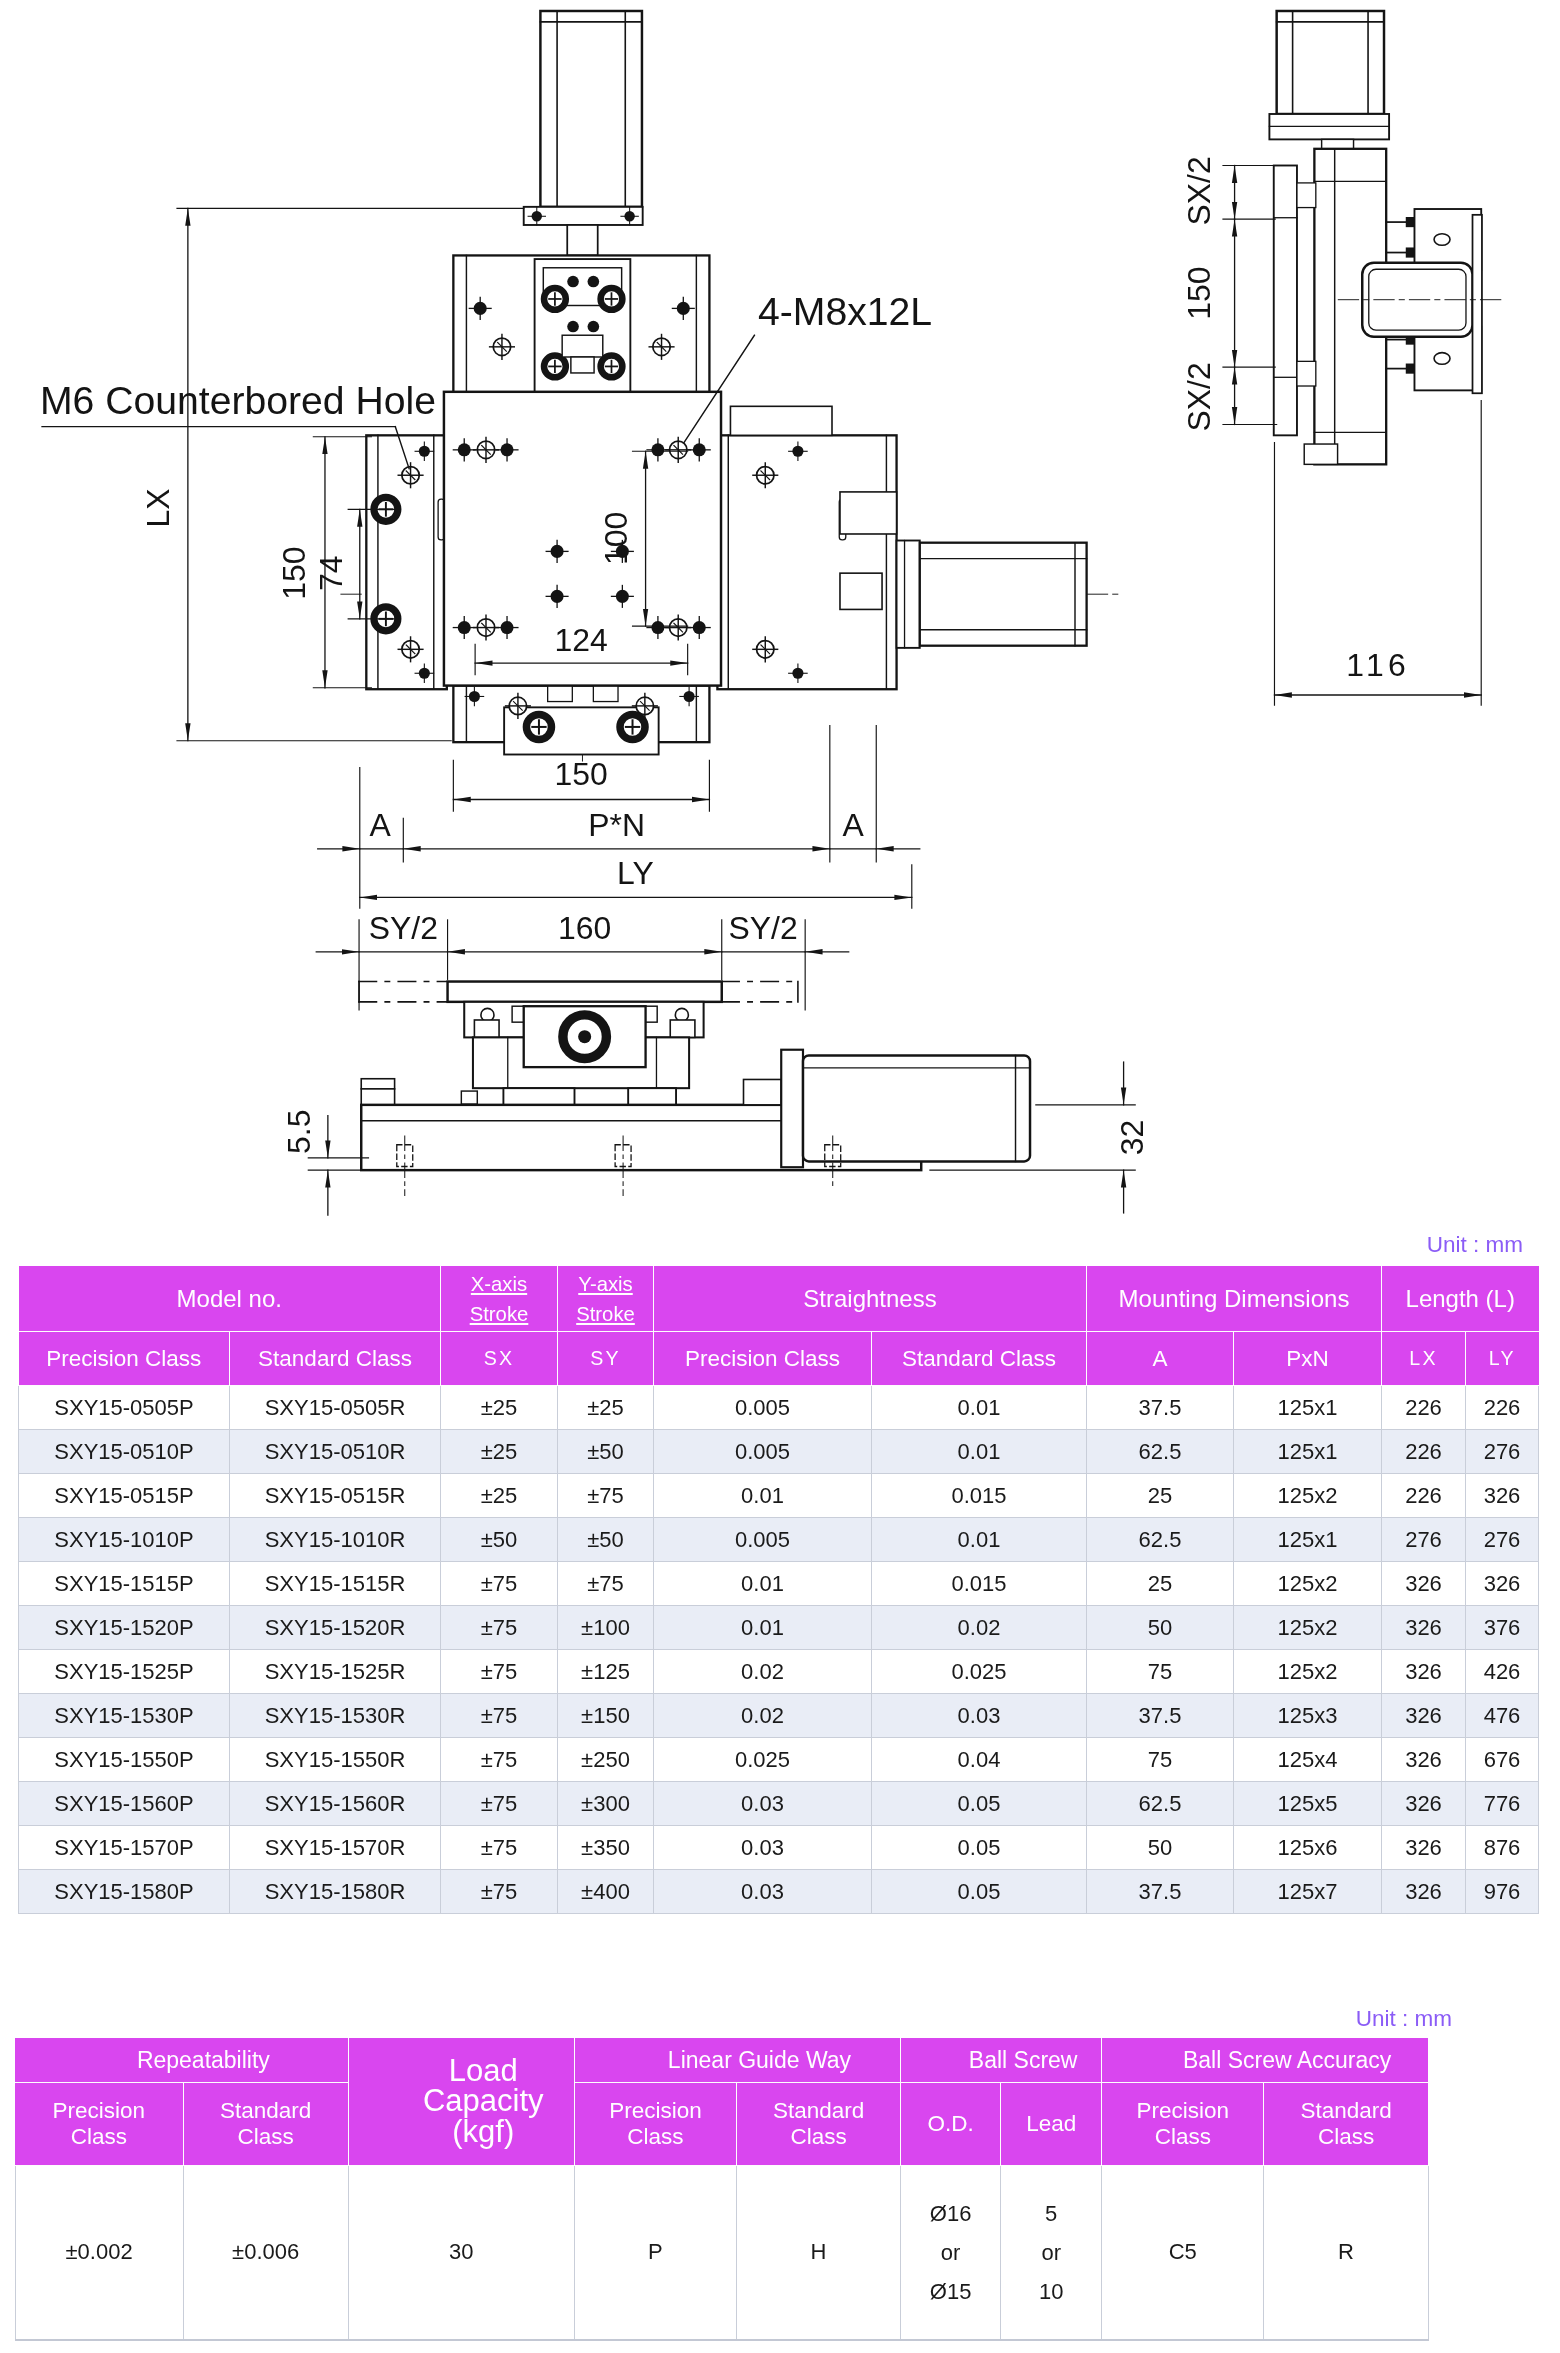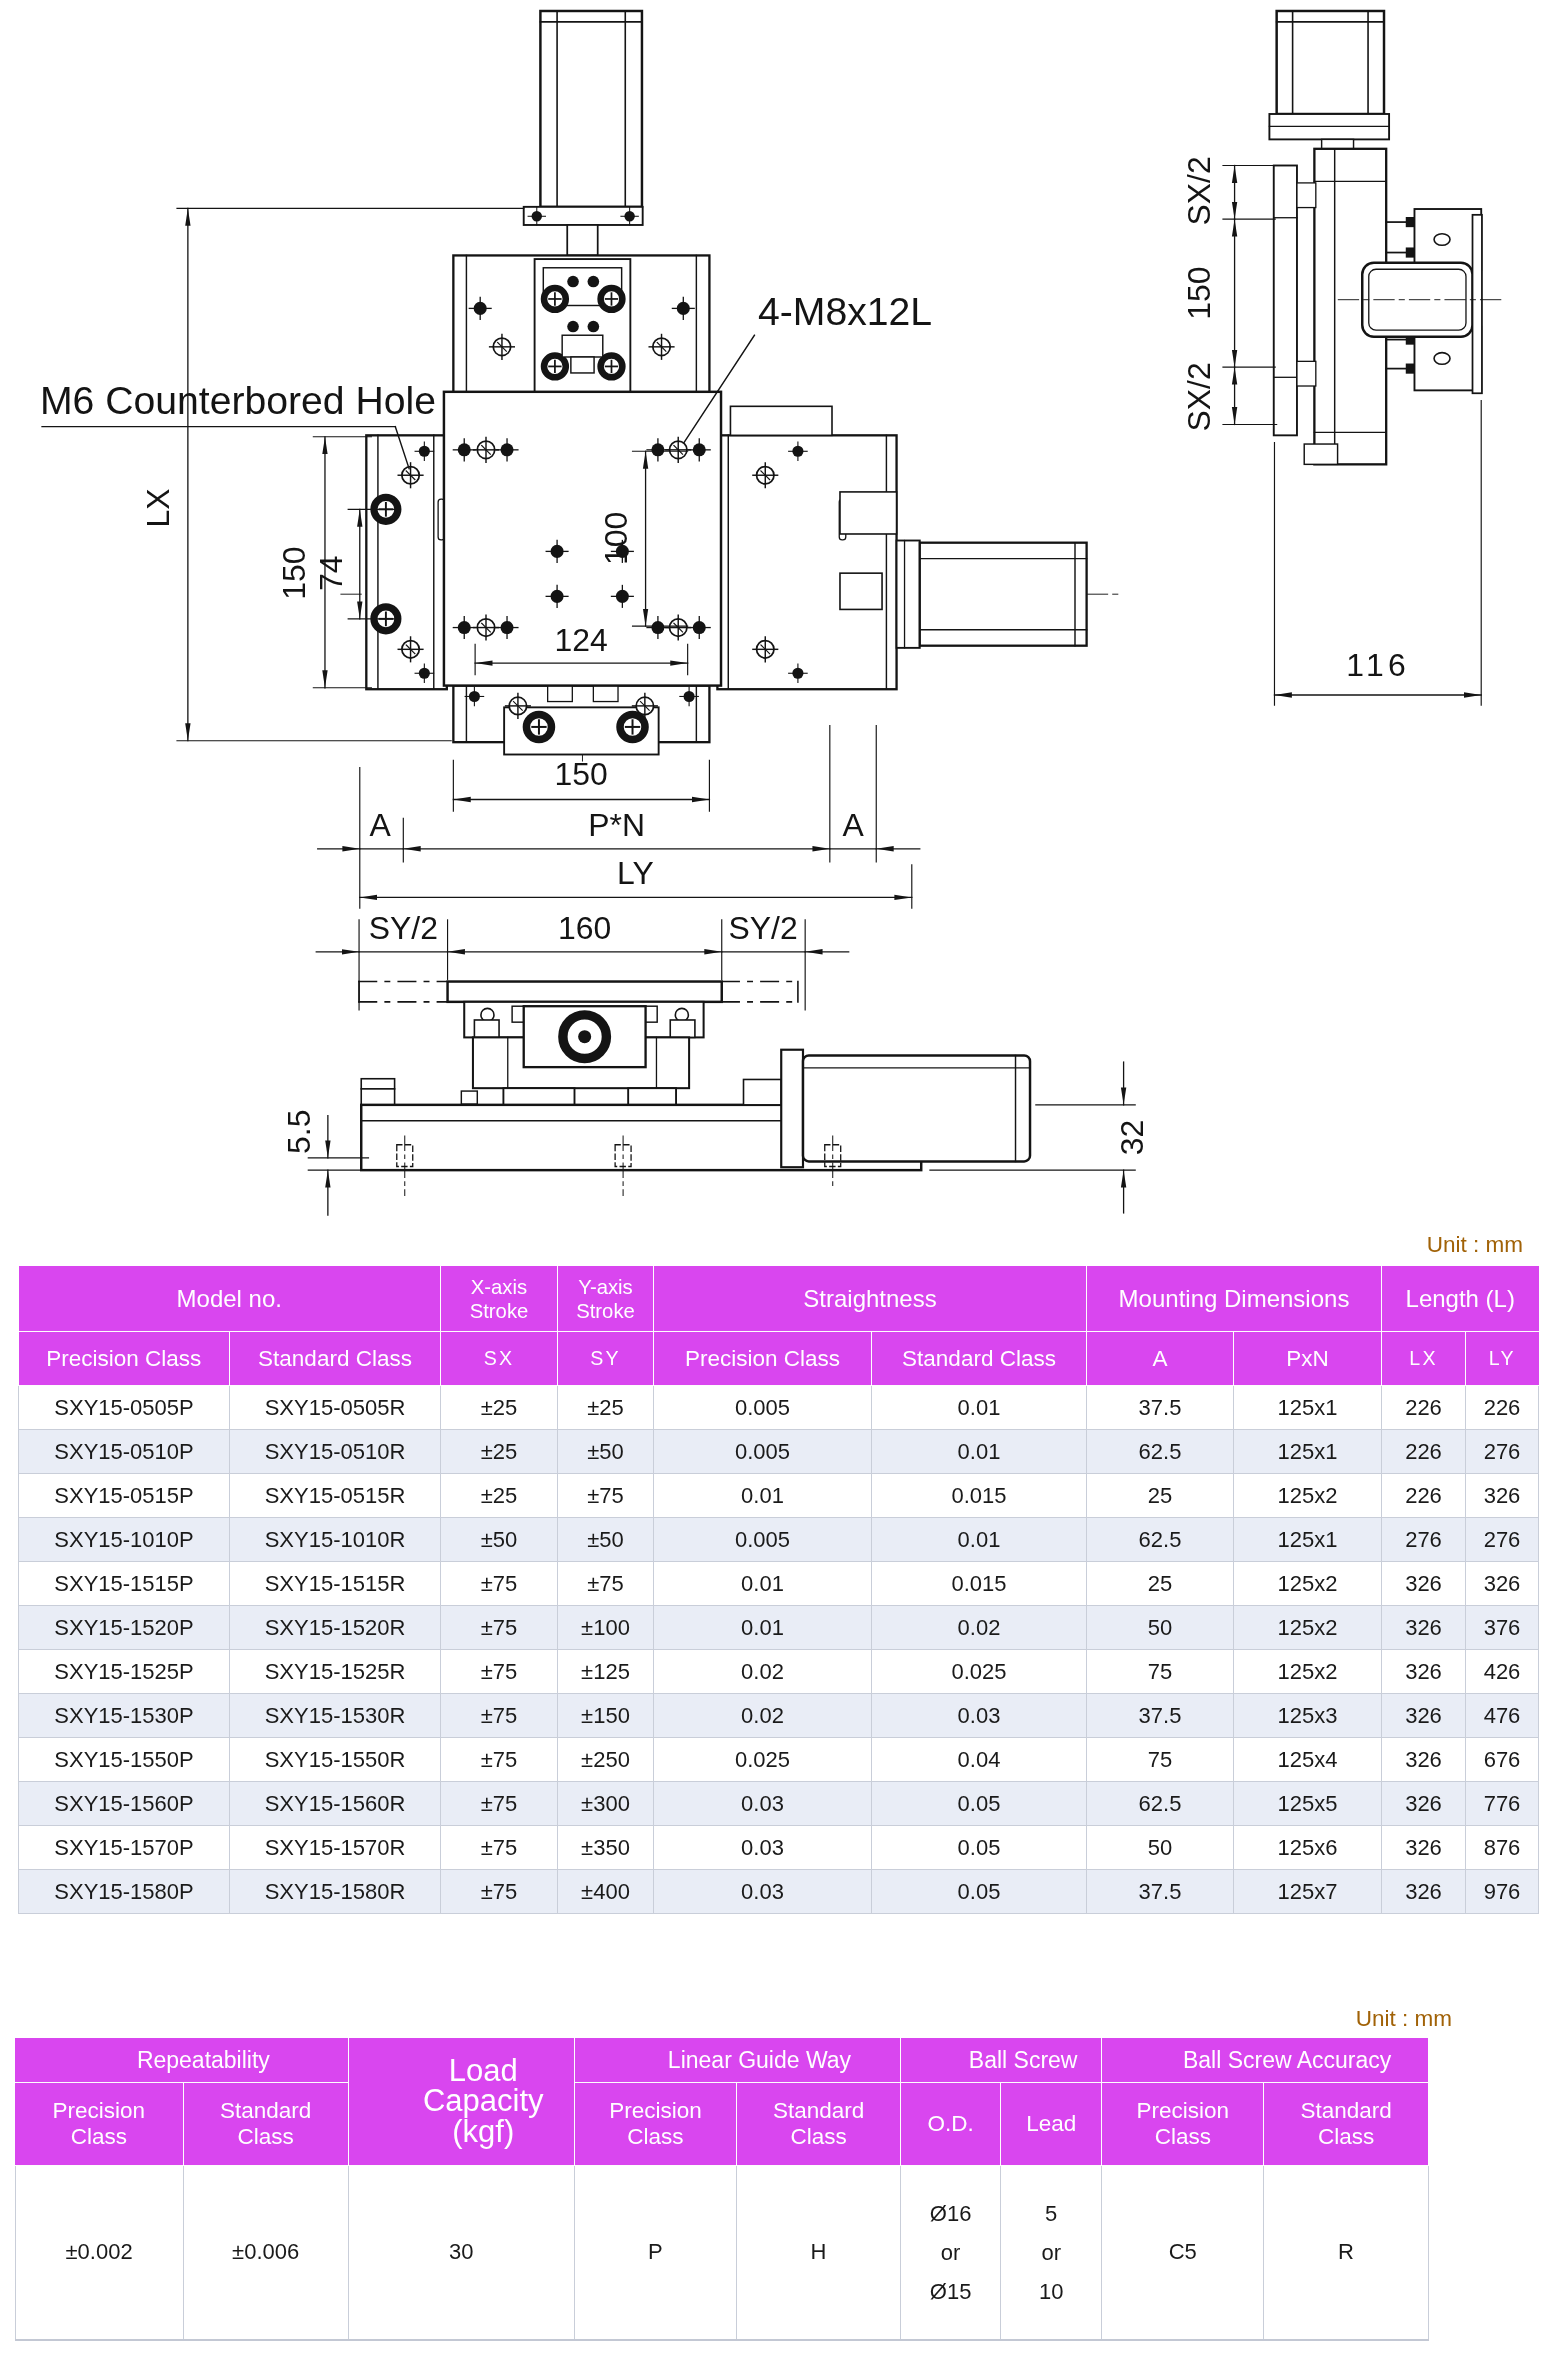--- a/index.html
+++ b/index.html
@@ -3,40 +3,40 @@
 <meta charset="utf-8">
 <style>
   html,body { margin:0; padding:0; background:#ffffff; }
   .page {
     position:relative; width:1561px; height:2354px; background:#ffffff;
     font-family:"Liberation Sans", sans-serif; color:#181818; overflow:hidden;
   }
   svg text { font-family:"Liberation Sans", sans-serif; fill:#141414; }
   text.d  { font-size:44px; }
   text.c  { font-size:54px; }
-  .unit { position:absolute; font-size:22.5px; color:#a16207; }
+  .unit { position:absolute; font-size:22.5px; color:#8b5cf6; }
   #unit1 { top:1232px; right:38px; }
   #unit2 { top:2006px; right:109px; }
 
   table.spec { position:absolute; border-collapse:collapse; table-layout:fixed; }
   #t1 { left:18px;  top:1266px; width:1520px; }
   #t2 { left:14.5px;  top:2038px; width:1414px; }
 
   .spec th {
     background:#d946ef; color:#ffffff; font-weight:normal;
     border-right:1.5px solid #fdfdfd; border-bottom:1.5px solid #fdfdfd;
     text-align:center; vertical-align:middle; padding:0;
   }
   .spec tr > th:last-child { border-right:none; }
   .spec .grp th { font-size:24px; }
   .spec .sub th { font-size:22.5px; }
   #t1 .grp th { height:65px; }
   #t1 .sub th { height:53px; }
   #t1 .sub th.sm { font-size:19.6px; letter-spacing:2.2px; }
-  #t1 th.two { font-size:20.3px; line-height:24px; }
+  #t1 th.two { font-size:20.3px; line-height:30px;text-decoration:underline; }
 
   .spec td {
     background:#ffffff; border:0.7px solid #c9ced9; text-align:center;
     vertical-align:middle; font-size:22px; color:#1a1a1a; padding:0;
   }
   #t1 tbody tr { height:44px; }
   #t1 tbody tr:nth-child(even) td { background:#e9edf6; }
 
   #t2 .grp th { height:44px; font-size:23px;padding-left:44px; }
   #t2 .sub th { height:82px; font-size:22.5px; }

